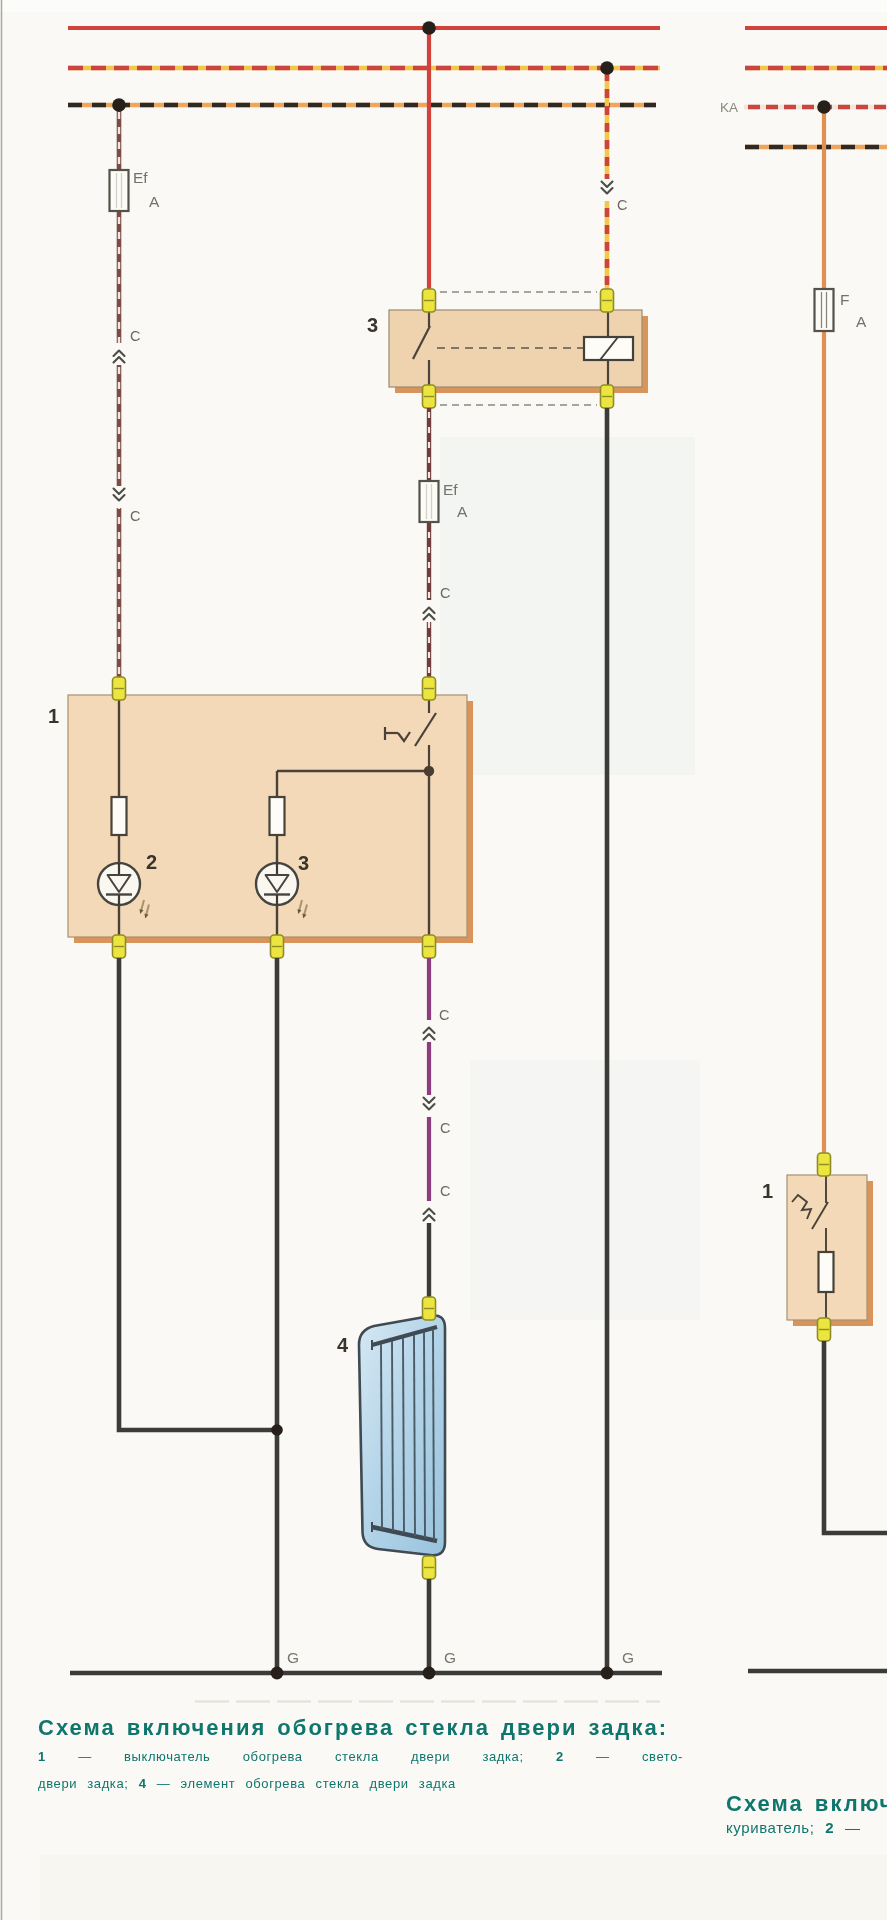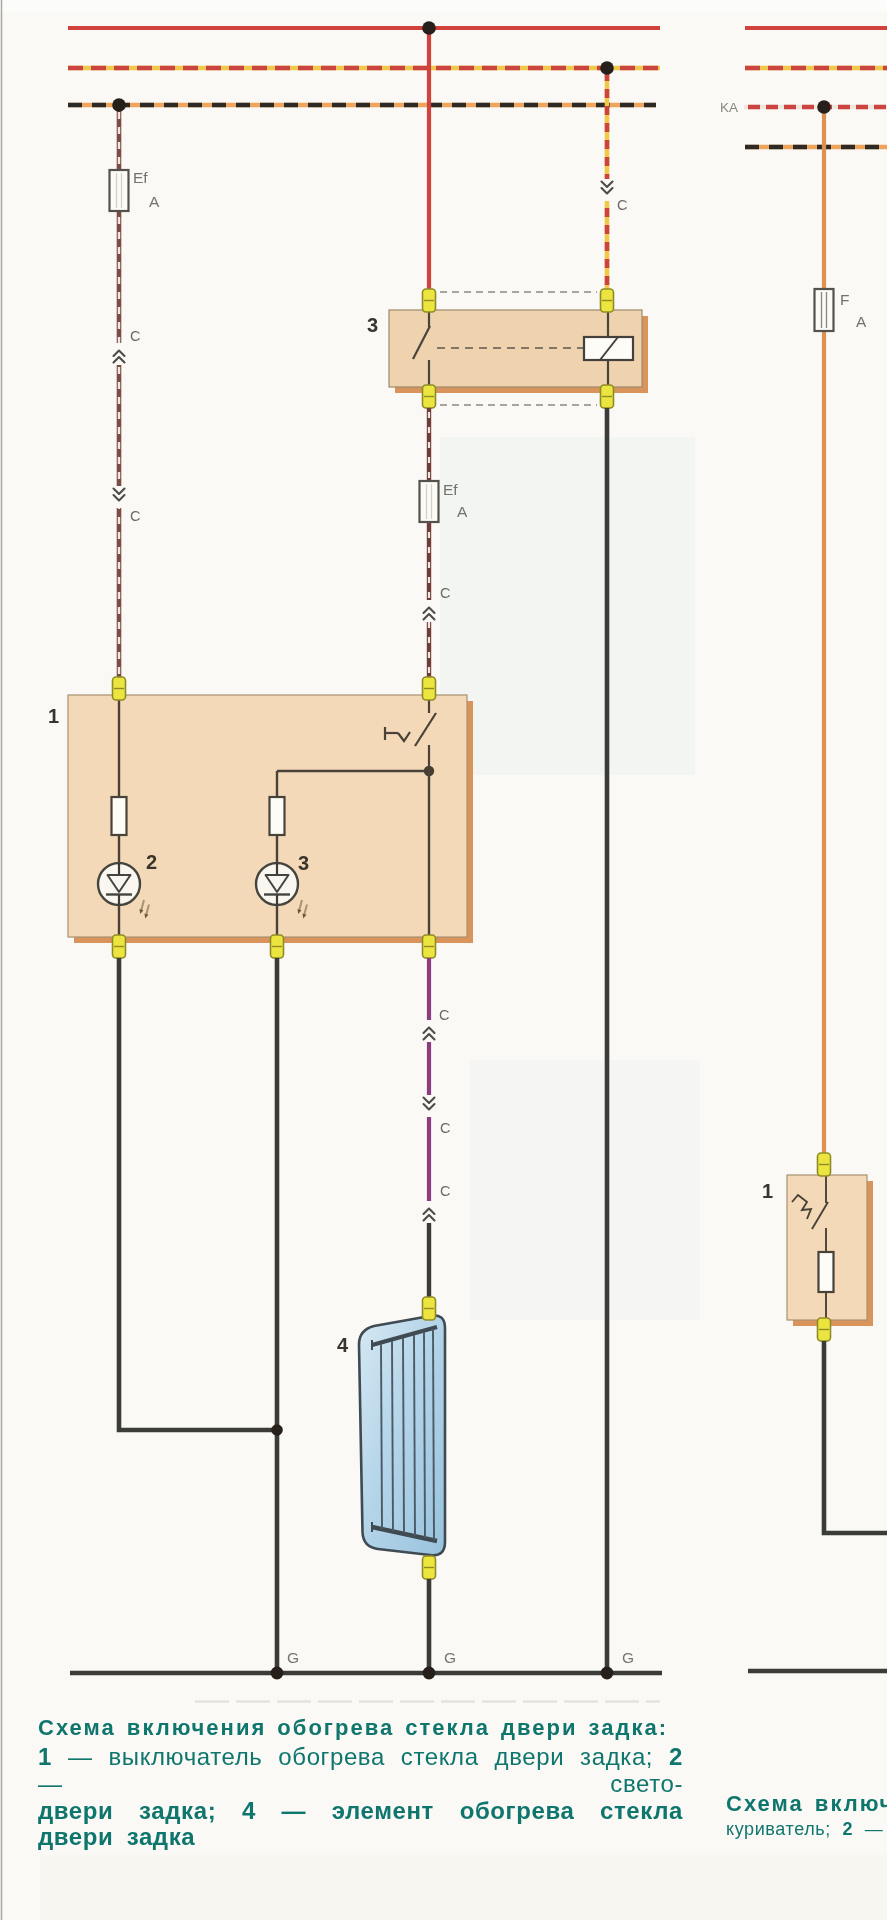--- a/index.html
+++ b/index.html
@@ -1,21 +1,21 @@
 <!DOCTYPE html>
 <html lang="ru"><head>
 <meta charset="utf-8">
 <title>Схема включения обогрева стекла двери задка</title>
 <style>
 html,body { margin:0; padding:0; }
 body { width:887px; height:1920px; position:relative; background:#faf9f5; overflow:hidden;
   font-family:"Liberation Sans", sans-serif; }
 .cap { position:absolute; color:#0f766e; }
 .t { font-size:22px; font-weight:bold; letter-spacing:2.0px; word-spacing:3px; white-space:nowrap; }
-.jline { text-align:justify; text-align-last:justify; font-size:24px; letter-spacing:0.6px; word-spacing:6px; line-height:26.8px; }
+.jline { text-align:justify; text-align-last:justify; font-size:13px; letter-spacing:0.6px; word-spacing:6px; line-height:26.8px; }
 </style>
 </head>
 <body>
 <svg width="887" height="1920" viewBox="0 0 887 1920" style="position:absolute;top:0;left:0">
 <g>
 <rect x="0" y="0" width="887" height="12" fill="#fcfcfa"></rect>
 <rect x="440" y="437" width="255" height="338" fill="#f3f5f3"></rect>
 <rect x="470" y="1060" width="230" height="260" fill="#f5f6f3"></rect>
 <rect x="40" y="1855" width="847" height="65" fill="#f7f6f1"></rect>
 <line x1="1.5" y1="0" x2="1.5" y2="1920" stroke="#a8a8a2" stroke-width="1.5"></line>
@@ -386,18 +386,18 @@
 
 <polyline points="824,1341 824,1533 887,1533" fill="none" stroke="#3b3b37" stroke-width="4.6"></polyline>
 
 <line x1="748" y1="1671" x2="887" y2="1671" stroke="#3b3b37" stroke-width="4.4"></line>
 </svg>
 
 <div class="cap t" style="left:38px; top:1715px;">Схема включения обогрева стекла двери задка:</div>
 
 <div class="cap" style="left:38px; top:1744px; width:645px;">
 <div class="jline"><b>1</b> — выключатель обогрева стекла двери задка; <b>2</b> — свето-</div>
-<div class="jline" style="text-align-last:left;font-weight:bold;">двери задка; <b>4</b> — элемент обогрева стекла двери задка</div>
+<div class="jline" style="text-align-last:left;">двери задка; <b>4</b> — элемент обогрева стекла двери задка</div>
 </div>
 
 <div class="cap t" style="left:726px; top:1791px;">Схема включения</div>
 
-<div class="cap" style="left:726px; top:1819px; font-size:18px; letter-spacing:0.6px; word-spacing:6px; white-space:nowrap;">куриватель; <b>2</b> — </div>
+<div class="cap" style="left:726px; top:1819px; font-size:15px; letter-spacing:0.6px; word-spacing:6px; white-space:nowrap;">куриватель; <b>2</b> — </div>
 
 </body></html>

